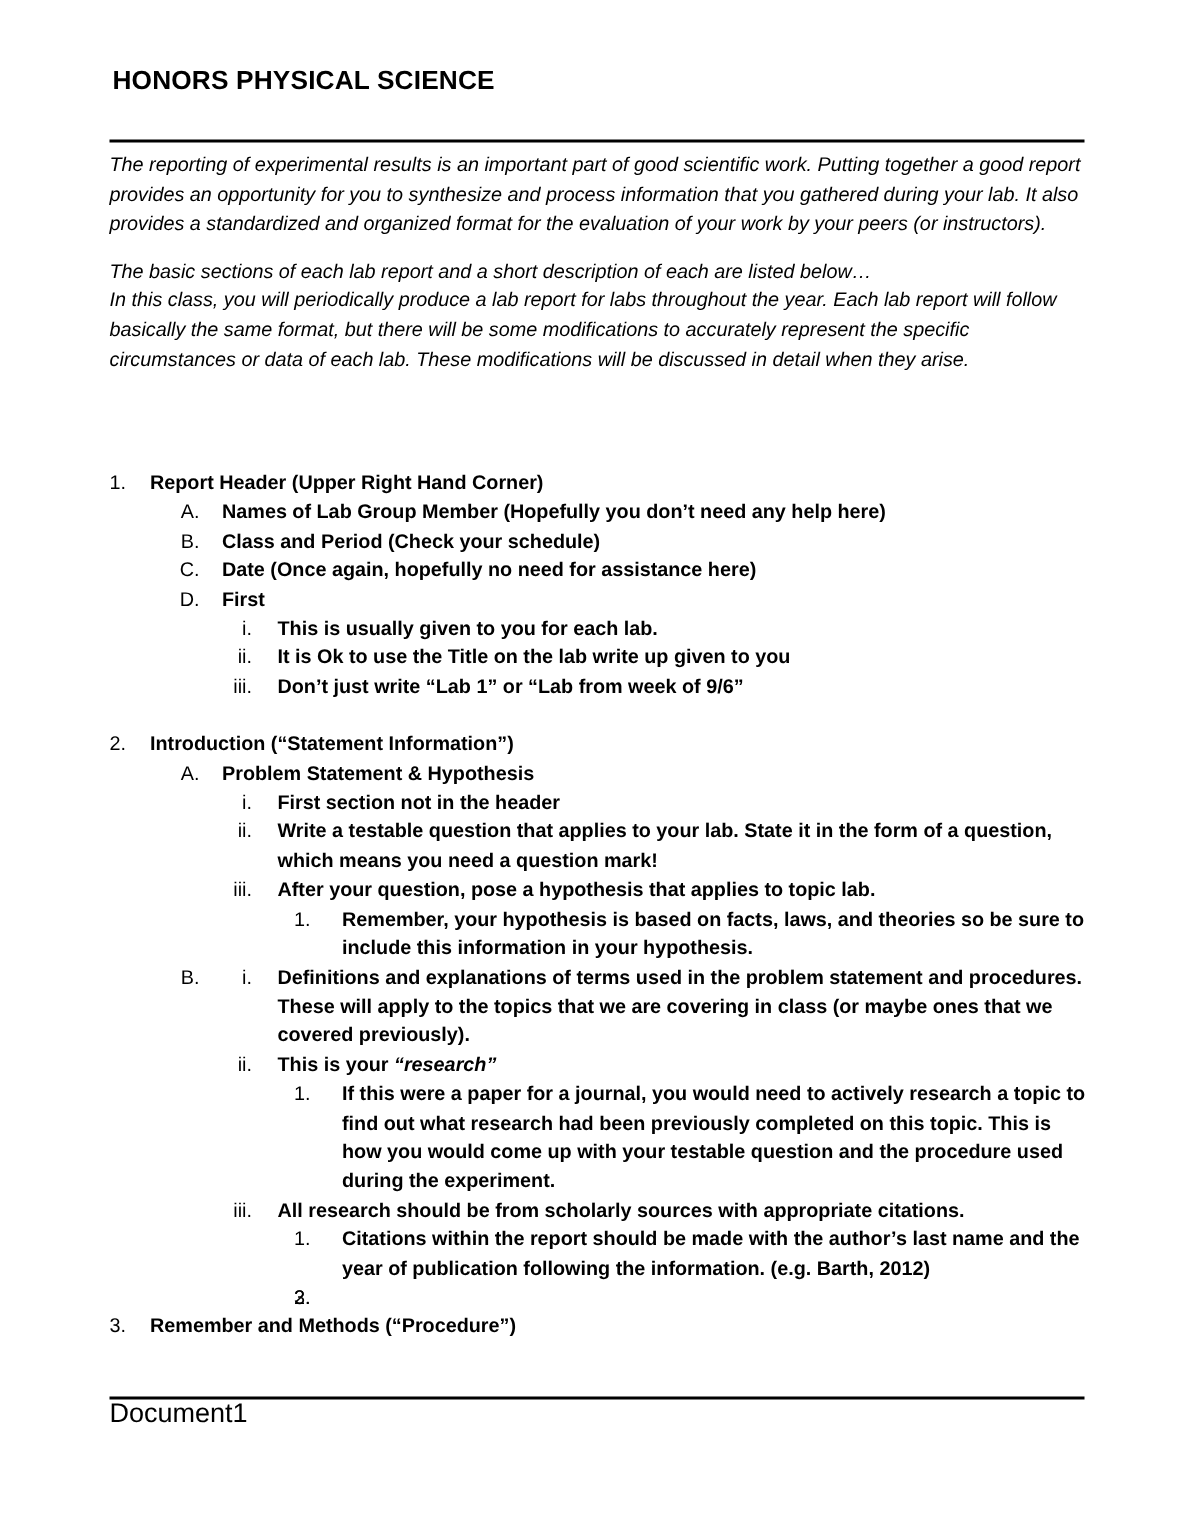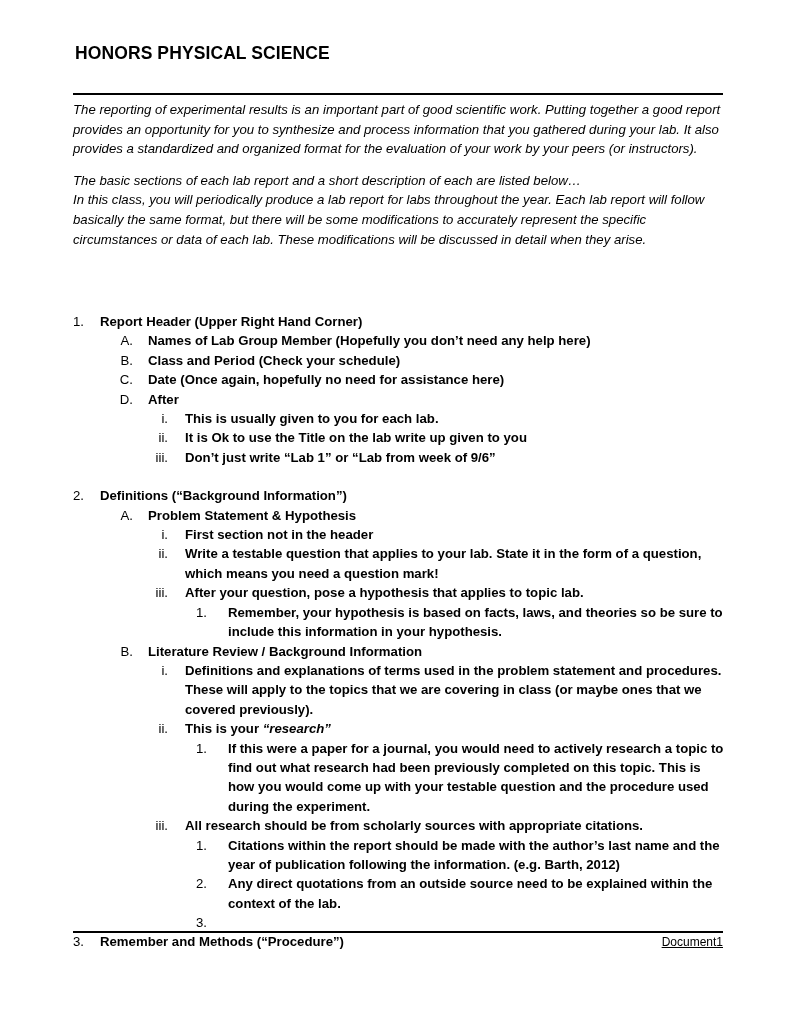--- a/index.html
+++ b/index.html
@@ -104,24 +104,22 @@
     top: 931px;
     width: 650px;
     height: 0;
     border-top: 2.6px solid #000;
   }
   .footer-block {
     position: absolute;
     left: 73px;
     top: 934px;
     width: 650px;
-    text-align: right;
-    font-size: 12px;
+    font-size: 18px;
     line-height: 16.4px;
-    text-decoration: underline;
   }
 </style>
 </head>
 <body>
 
 <div class="page">
 
   <div class="doc-header">
     <div class="title-line">HONORS PHYSICAL SCIENCE</div>
   </div>
@@ -146,38 +144,38 @@
     <div class="oitem lvl2">
       <span class="marker">B.</span>
       <span class="otext">Class and Period (Check your schedule)</span>
     </div>
     <div class="oitem lvl2">
       <span class="marker">C.</span>
       <span class="otext">Date (Once again, hopefully no need for assistance here)</span>
     </div>
     <div class="oitem lvl2">
       <span class="marker">D.</span>
-      <span class="otext">After</span>
+      <span class="otext">First</span>
     </div>
     <div class="oitem lvl3">
       <span class="marker">i.</span>
       <span class="otext">This is usually given to you for each lab.</span>
     </div>
     <div class="oitem lvl3">
       <span class="marker">ii.</span>
       <span class="otext">It is Ok to use the Title on the lab write up given to you</span>
     </div>
     <div class="oitem lvl3">
       <span class="marker">iii.</span>
       <span class="otext">Don’t just write “Lab 1” or “Lab from week of 9/6”</span>
     </div>
 
     <div class="oitem lvl1 gap-top">
       <span class="marker">2.</span>
-      <span class="otext">Definitions (“Background Information”)</span>
+      <span class="otext">Introduction (“Statement Information”)</span>
     </div>
     <div class="oitem lvl2">
       <span class="marker">A.</span>
       <span class="otext">Problem Statement &amp; Hypothesis</span>
     </div>
     <div class="oitem lvl3">
       <span class="marker">i.</span>
       <span class="otext">First section not in the header</span>
     </div>
     <div class="oitem lvl3">
@@ -188,21 +186,20 @@
       <span class="marker">iii.</span>
       <span class="otext">After your question, pose a hypothesis that applies to topic lab.</span>
     </div>
     <div class="oitem lvl4">
       <span class="marker">1.</span>
       <span class="otext">Remember, your hypothesis is based on facts, laws, and theories so be sure to include this information in your hypothesis.</span>
     </div>
 
     <div class="oitem lvl2">
       <span class="marker">B.</span>
-      <span class="otext">Literature Review / Background Information</span>
     </div>
     <div class="oitem lvl3">
       <span class="marker">i.</span>
       <span class="otext">Definitions and explanations of terms used in the problem statement and procedures.  These will apply to the topics that we are covering in class (or maybe ones that we covered previously).</span>
     </div>
     <div class="oitem lvl3">
       <span class="marker">ii.</span>
       <span class="otext"><span>This is your </span><em class="quoted">“research”</em></span>
     </div>
     <div class="oitem lvl4">
@@ -212,21 +209,20 @@
     <div class="oitem lvl3">
       <span class="marker">iii.</span>
       <span class="otext">All research should be from scholarly sources with appropriate citations.</span>
     </div>
     <div class="oitem lvl4">
       <span class="marker">1.</span>
       <span class="otext">Citations within the report should be made with the author’s last name and the year of publication following the information. (e.g. Barth, 2012)</span>
     </div>
     <div class="oitem lvl4">
       <span class="marker">2.</span>
-      <span class="otext">Any direct quotations from an outside source need to be explained within the context of the lab.</span>
     </div>
     <div class="oitem lvl4">
       <span class="marker">3.</span>
     </div>
 
     <div class="oitem lvl1 gap-top">
       <span class="marker">3.</span>
       <span class="otext">Remember and Methods (“Procedure”)</span>
     </div>
 

